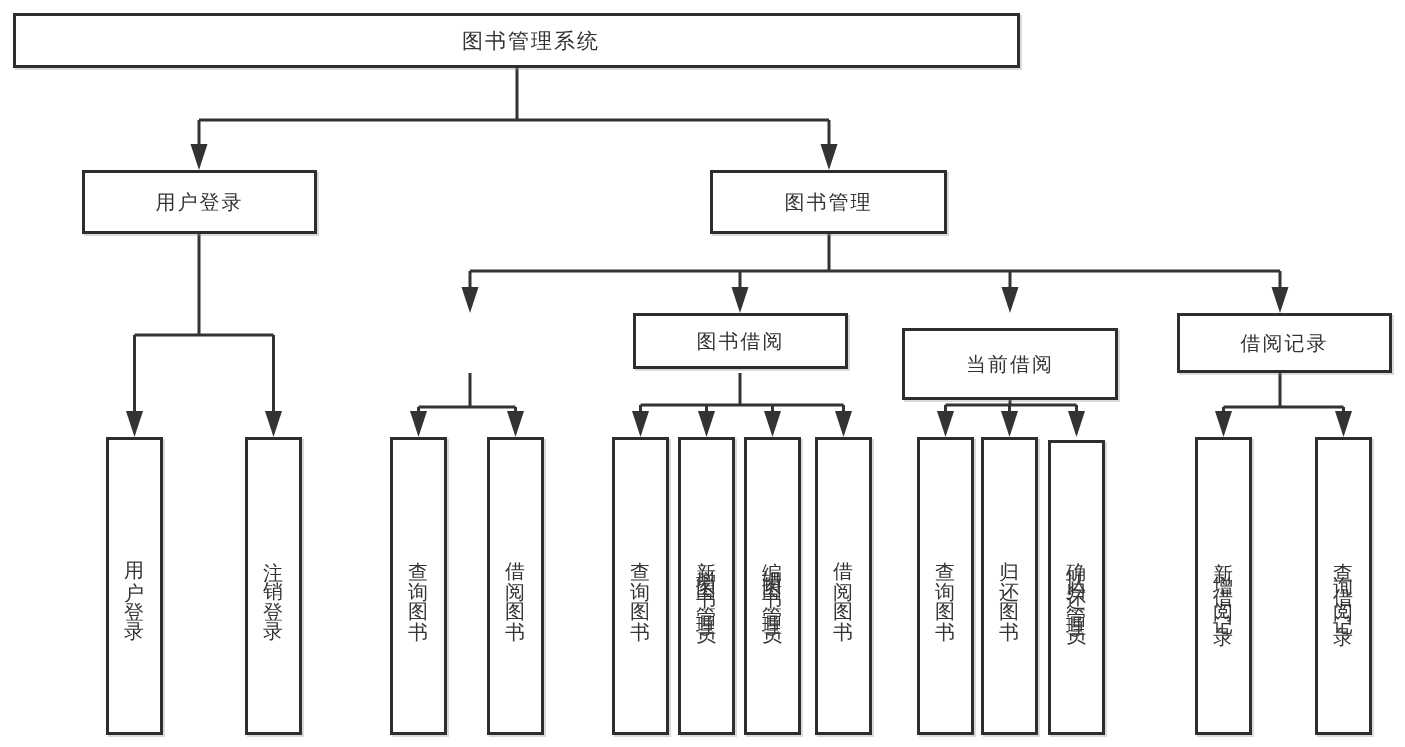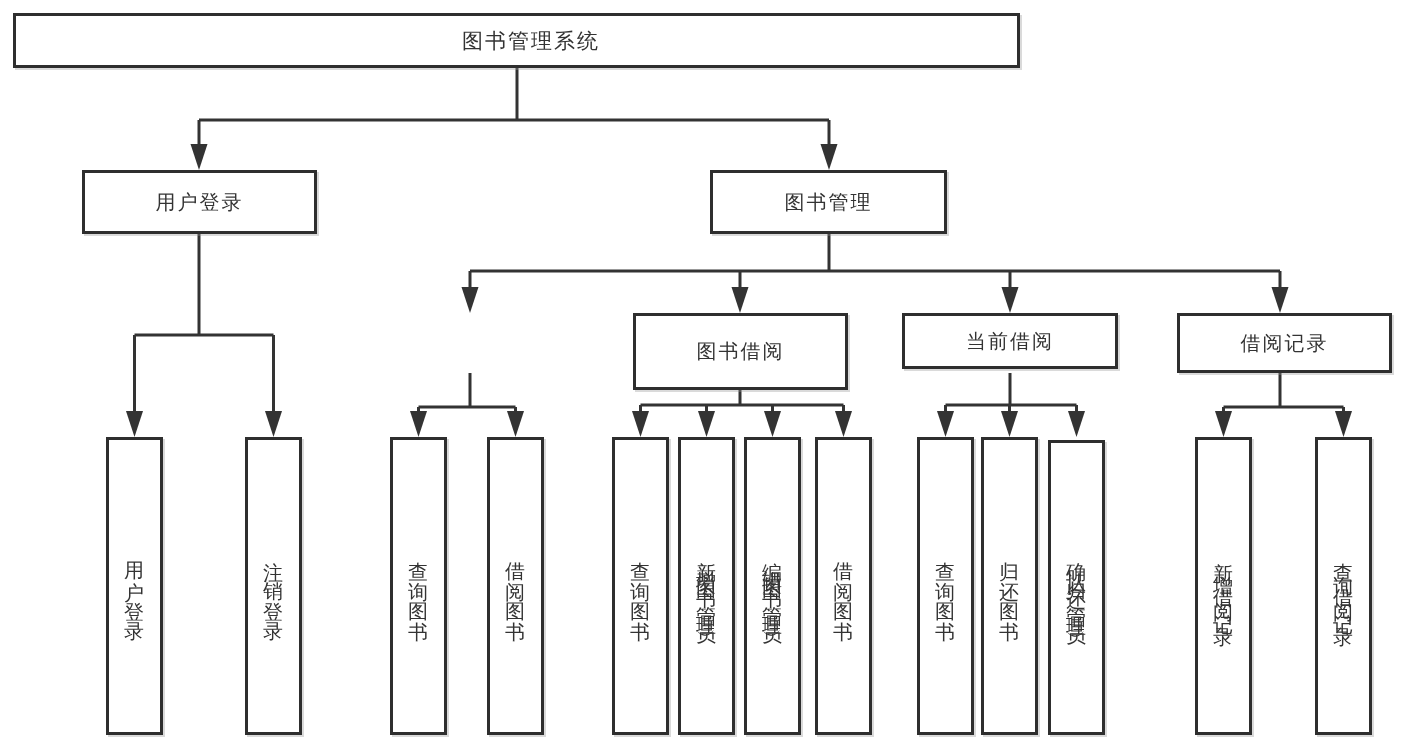--- a/index.html
+++ b/index.html
@@ -120,22 +120,22 @@
       <polygon points="1215,411 1232,411 1223.5,437"></polygon>
       <polygon points="1335,411 1352,411 1343.5,437"></polygon>
     </g>
   </svg>
 
   <div class="box hbox rootbox" style="left:13px;top:13px;width:1007px;height:55px;">图书管理系统</div>
 
   <div class="box hbox" style="left:82px;top:170px;width:235px;height:64px;">用户登录</div>
   <div class="box hbox" style="left:710px;top:170px;width:237px;height:64px;">图书管理</div>
 
-  <div class="box hbox" style="left:633px;top:313px;width:215px;height:77px;">图书借阅</div>
-  <div class="box hbox" style="left:902px;top:313px;width:216px;height:56px;">当前借阅</div>
+  <div class="box hbox" style="left:633px;top:313px;width:215px;height:56px;">图书借阅</div>
+  <div class="box hbox" style="left:902px;top:328px;width:216px;height:72px;">当前借阅</div>
   <div class="box hbox" style="left:1133px;top:313px;width:215px;height:60px;margin-left:44px;">借阅记录</div>
 
   <div class="box leaf" style="left: 106px; top: 437px; width: 57px; height: 298px; letter-spacing: 20px;">用户登录</div>
   <div class="box leaf" style="left: 245px; top: 437px; width: 57px; height: 298px; letter-spacing: 20px;">注销登录</div>
 
   <div class="box leaf" style="left: 390px; top: 437px; width: 57px; height: 298px; letter-spacing: 20px;">查询图书</div>
   <div class="box leaf" style="left: 487px; top: 437px; width: 57px; height: 298px; letter-spacing: 20px;">借阅图书</div>
 
   <div class="box leaf" style="left: 612px; top: 437px; width: 57px; height: 298px; letter-spacing: 20px;">查询图书</div>
   <div class="box leaf" style="left: 678px; top: 437px; width: 57px; height: 298px; letter-spacing: 9px;">新增图书（管理员）</div>

